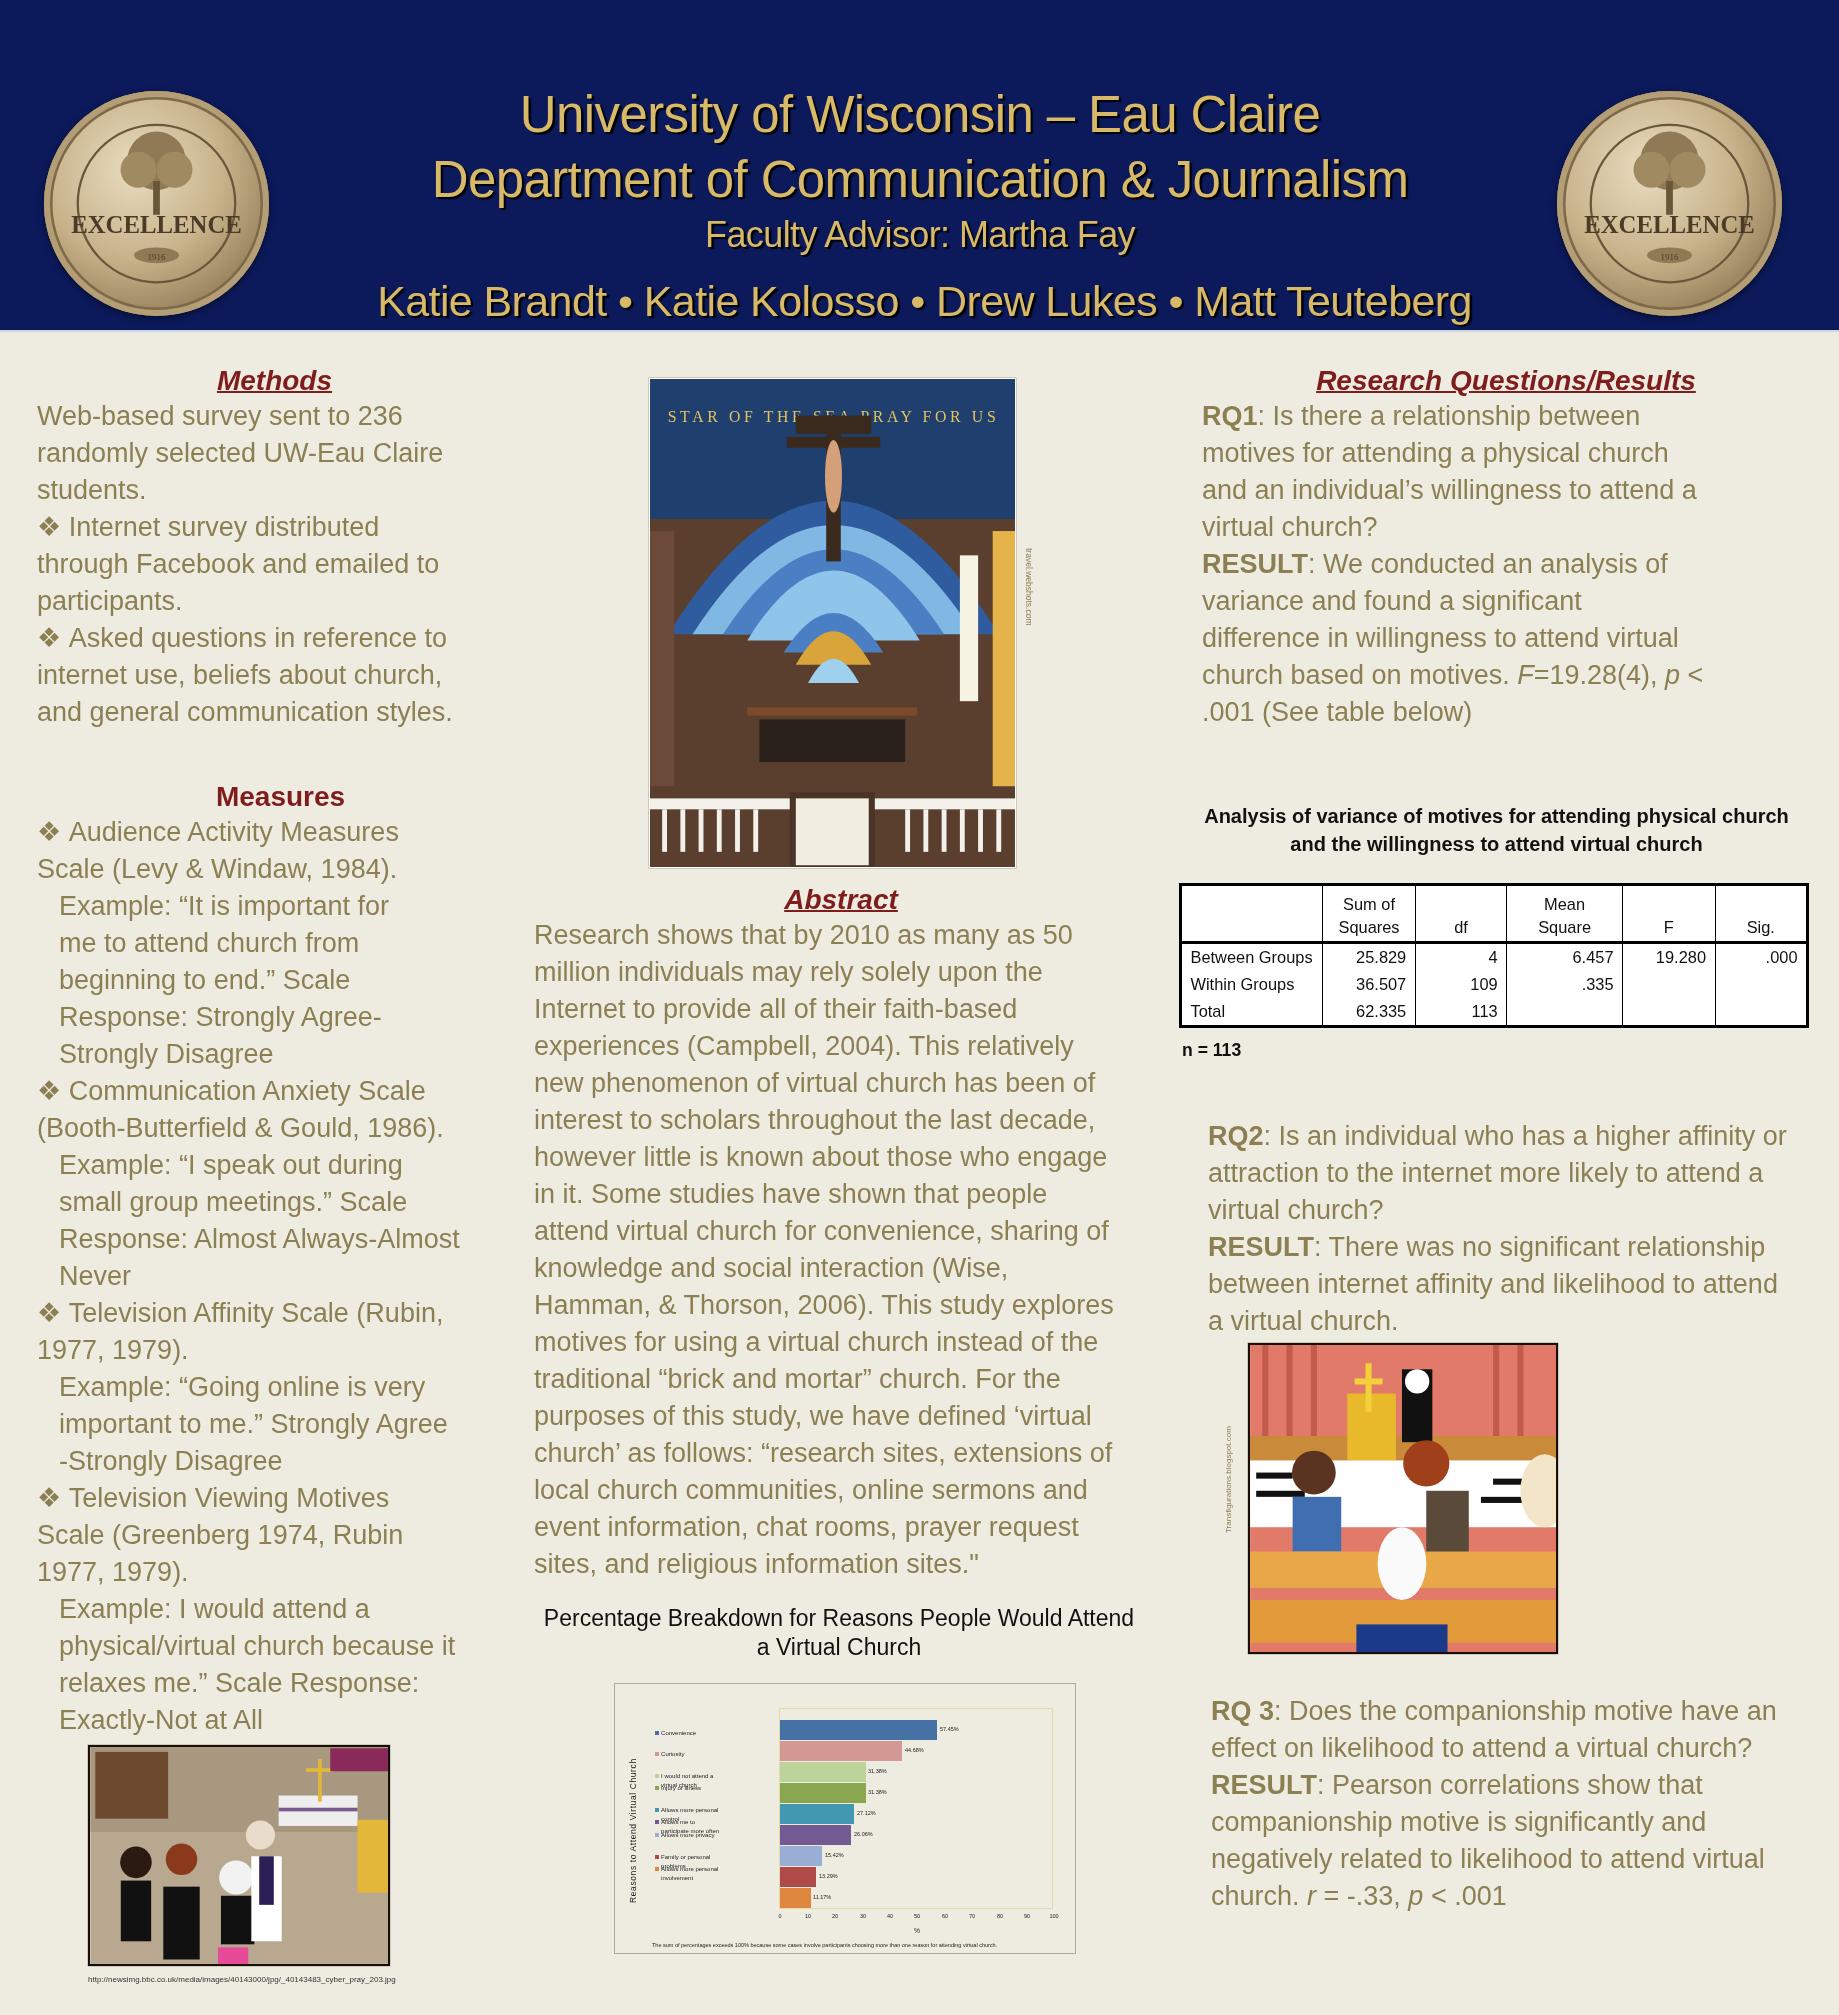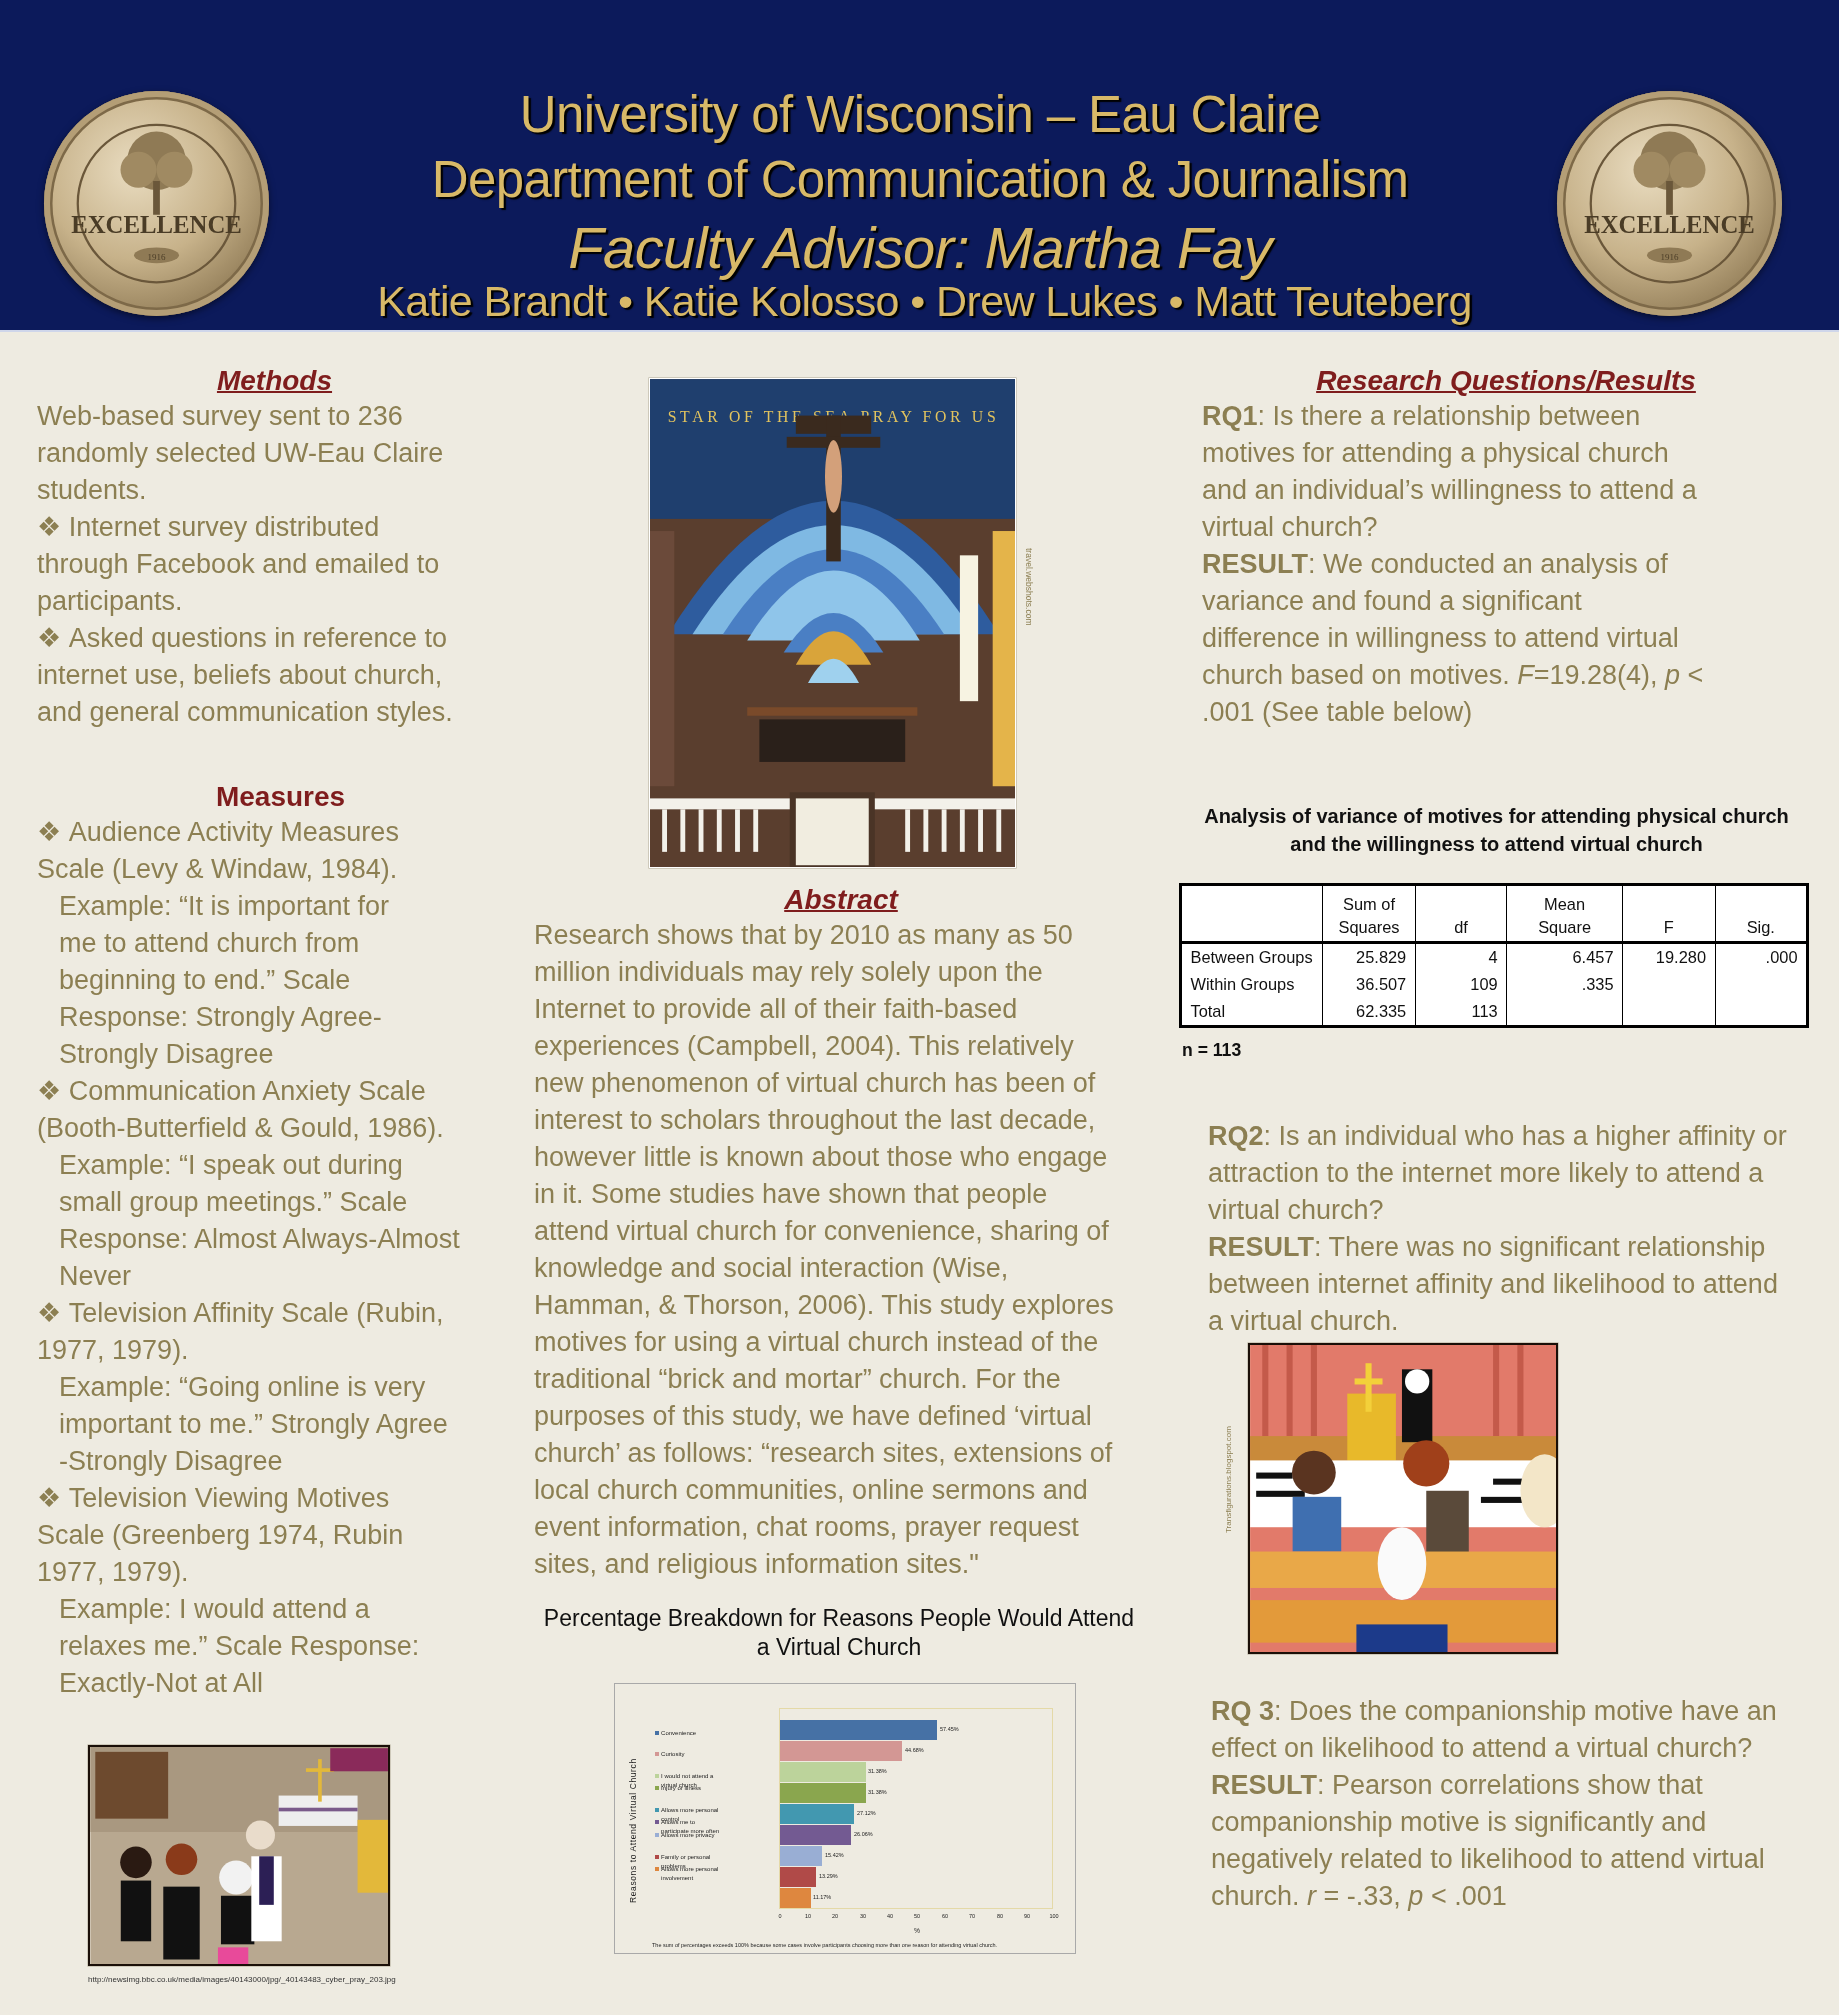--- a/index.html
+++ b/index.html
@@ -29,21 +29,21 @@
     position: absolute; left: 0; width: 1840px; text-align: center;
     color: #d8b968;
     text-shadow: 2.4px 2.4px 1.2px #000;
     font-family: "Liberation Sans", sans-serif;
     letter-spacing: -0.6px;
   }
   .h-title { top: 8.5px; font-size: 64px; }
   .h-title span { text-decoration: underline; text-decoration-thickness: 4.9px; text-underline-offset: 6px; }
   .h-uni { top: 85px; font-size: 51px; }
   .h-dept { top: 150px; font-size: 51px; }
-  .h-adv { top: 214px; font-size: 58px; font-style: italic; }
+  .h-adv { top: 214px; font-size: 36px; }
   .h-authors { top: 277px; font-size: 43px; padding-left: 9px; }
 
   
   .block { position: absolute; font-family: "Liberation Sans", sans-serif; font-size: 27px; line-height: 37px; }
   .sec-head { text-align: center; font-weight: bold; font-size: 28px; line-height: 35px; color: #7f1d1d; }
   .sec-head.ul { font-style: italic; text-decoration: underline; text-decoration-thickness: 2.4px; }
   .bullet::before { content: "\2756\00a0"; }
   .indent { padding-left: 22px; }
   .strong { font-weight: bold; }
   .it { font-style: italic; }
@@ -159,20 +159,21 @@
     <div>1977, 1979).</div>
     <div class="indent">Example: “Going online is very</div>
     <div class="indent">important to me.” Strongly Agree</div>
     <div class="indent">-Strongly Disagree</div>
   </div>
   <div>
     <div class="bullet">Television Viewing Motives</div>
     <div>Scale (Greenberg 1974, Rubin</div>
     <div>1977, 1979).</div>
     <div class="indent">Example: I would attend a</div>
+    <div class="indent">physical/virtual church because it</div>
     <div class="indent">relaxes me.” Scale Response:</div>
     <div class="indent">Exactly-Not at All</div>
   </div>
 </div>
 
 <div class="photo" style="left:88px; top:1745px; width:302px; height:221px; border:2.4px solid #1a0f08;">
   <svg viewBox="0 0 496 364" width="302" height="221">
     <rect width="496" height="364" fill="#b8a890"></rect>
     <rect width="496" height="140" fill="#a99880"></rect>
     <rect x="8" y="8" width="120" height="110" fill="#6d4a2e"></rect>

